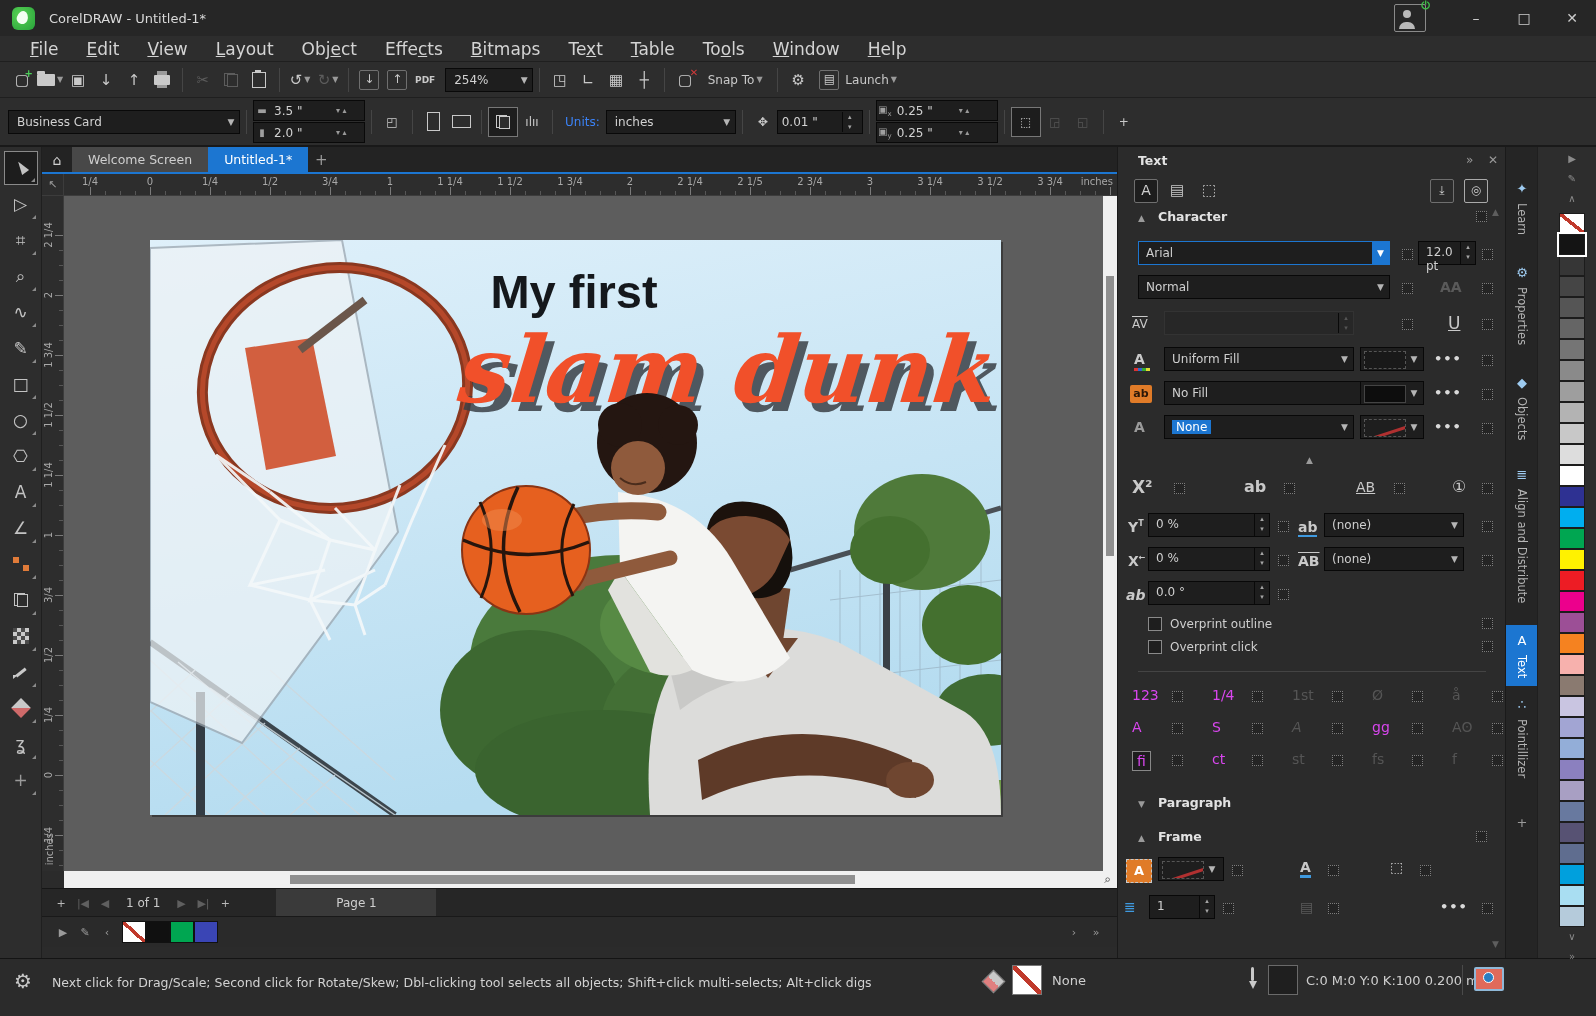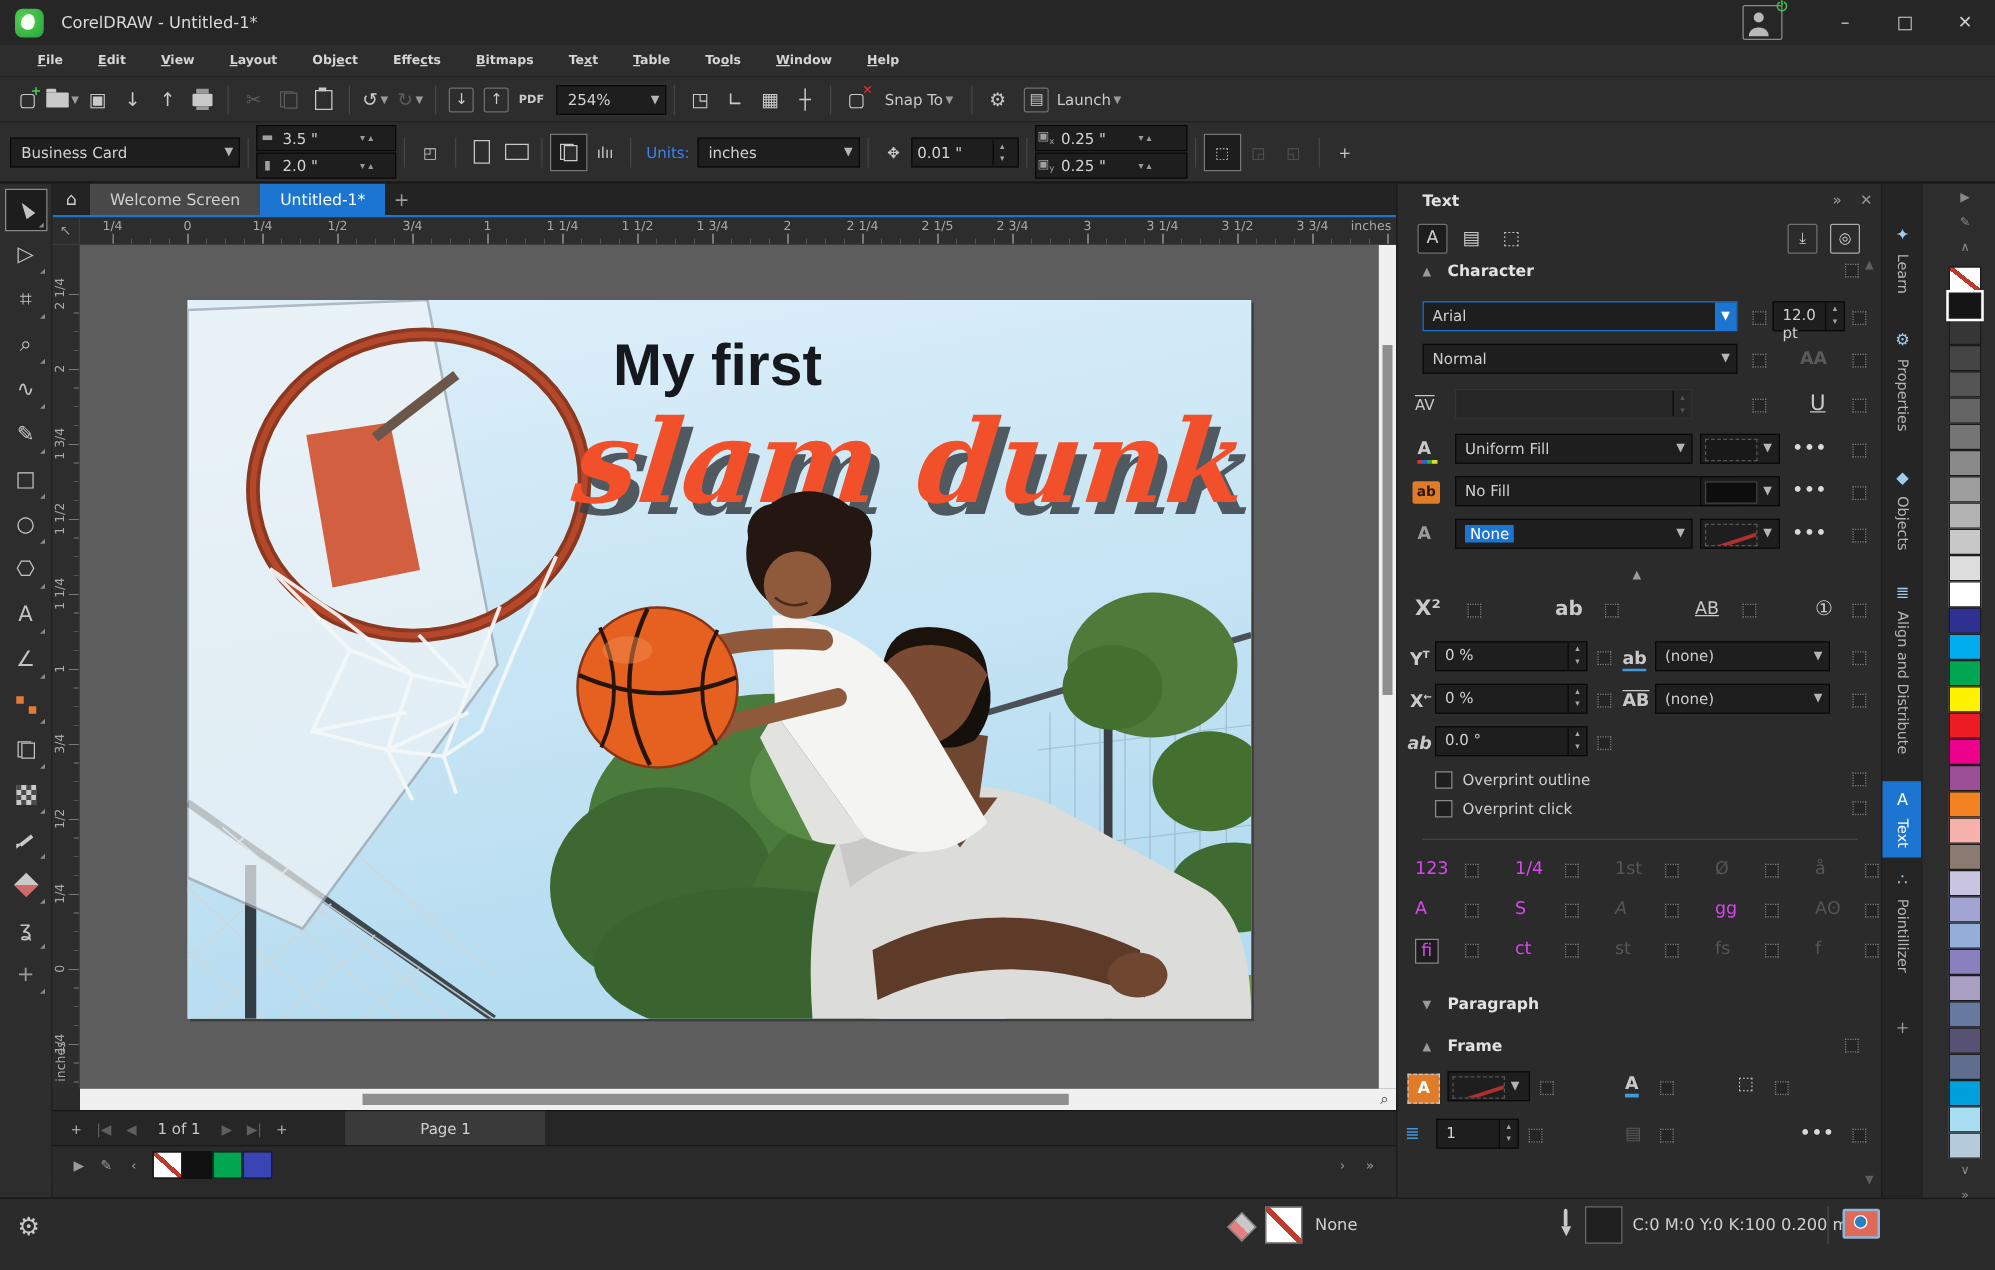--- a/index.html
+++ b/index.html
@@ -13,21 +13,21 @@
   #corel-logo{width:23px;height:23px;margin-left:12px;border-radius:6px;background:radial-gradient(circle at 35% 35%,#59d154,#27a33a);position:relative;}
   #corel-logo:after{content:"";position:absolute;left:5px;top:4px;width:11px;height:13px;border-radius:50% 50% 50% 50%/60% 60% 40% 40%;background:#f4fff2;transform:rotate(18deg);}
   #app-title{margin-left:14px;font-size:13px;color:#d9d9d9;}
   #winbtns{margin-left:auto;display:flex;align-items:center;height:36px;}
   .winbtn{width:48px;height:36px;display:flex;align-items:center;justify-content:center;color:#cccccc;font-size:14px;}
   #user-account{width:30px;height:26px;margin-right:26px;position:relative;border:1px solid #8a8a8a;border-radius:2px;}
   #user-account:before{content:"";position:absolute;left:8px;top:5px;width:8px;height:8px;border-radius:50%;background:#b9b9b9;}
   #user-account:after{content:"";position:absolute;left:4px;bottom:2px;width:16px;height:7px;border-radius:7px 7px 0 0;background:#b9b9b9;}
   #user-power{position:absolute;right:-5px;top:-6px;color:#3fbf49;font-size:11px;font-weight:bold;}
   #menubar{left:0;top:36px;width:1596px;height:26px;background:#2d2d2d;border-bottom:1px solid #1f1f1f;display:flex;align-items:center;padding-left:16px;box-sizing:border-box;gap:0;}
-  .menu-item{padding:0 14px;height:26px;line-height:26px;color:#d4d4d4;font-size:10px;font-weight:bold;}
+  .menu-item{padding:0 14px;height:26px;line-height:26px;color:#d4d4d4;font-size:17px;}
   #stdbar{left:0;top:62px;width:1596px;height:36px;background:#2d2d2d;border-bottom:1px solid #1f1f1f;display:flex;align-items:center;padding-left:8px;box-sizing:border-box;}
   .ti{min-width:26px;height:26px;display:flex;align-items:center;justify-content:center;color:#c9c9c9;font-size:15px;position:relative;margin:0 1px;}
   .ti.dis{color:#5c5c5c;}
   .ti .dd{font-size:8px;color:#9a9a9a;margin-left:2px;}
   .vsep{width:1px;height:24px;background:#454545;margin:0 6px;}
   .combo{display:flex;align-items:center;background:#1e1e1e;border:1px solid #090909;height:24px;box-sizing:border-box;}
   .combo .val{padding:0 8px;flex:1;white-space:nowrap;overflow:hidden;color:#d2d2d2;}
   .combo .dbtn{width:16px;text-align:center;color:#b5b5b5;font-size:9px;}
   .plusbadge:after{content:"+";position:absolute;right:2px;top:1px;color:#4ccf5a;font-size:10px;font-weight:bold;}
   .boxed{border:1px solid #6f6f6f;border-radius:2px;width:18px;height:18px;line-height:17px;text-align:center;font-size:12px;}
@@ -278,21 +278,21 @@
         <div>⚙</div>
       </div>
       <div class="ti" style="min-width: 90px;">
         <div class="boxed" style="margin-right: 6px;">▤</div>
         <div style="font-size: 12px;">Launch</div>
         <div class="dd">▼</div>
       </div>
     </div>
 
   <div id="propbar" class="abs">
-    <div class="combo" style="width:184px">
+    <div class="combo" style="width:232px">
       <span class="val">Business Card</span>
         <span class="dbtn">▼</span>
     </div>
     <div class="vsep"></div>
     <div style="display:flex;flex-direction:column;gap:1px">
       <div class="fieldrow" style="width:112px">
         <span class="fi">▬</span>
           <span class="fv">3.5 "</span>
           <span class="spinh">▾ ▴</span>
       </div>
@@ -598,20 +598,21 @@
         <div class="dswatch" style="background: rgb(16, 16, 16);"></div>
         <div class="dswatch" style="background: rgb(0, 166, 81);"></div>
         <div class="dswatch" style="background: rgb(58, 69, 181);"></div>
       </div>
     <div class="pgbtn" style="margin-left:auto">›</div>
     <div class="pgbtn" style="margin-right:10px">»</div>
   </div>
 
   <div id="statusbar" class="abs">
     <div id="status-gear">⚙</div>
+    <div id="status-hint">Next click for Drag/Scale; Second click for Rotate/Skew; Dbl-clicking tool selects all objects; Shift+click multi-selects; Alt+click digs</div>
     <div id="fill-diamond"></div>
     <div id="fill-swatch" class="none-sw" style="border:1px solid #777"></div>
     <div id="fill-label">None</div>
     <div id="pen-nib"></div>
     <div id="outline-swatch"></div>
     <div id="outline-label">C:0 M:0 Y:0 K:100  0.200 mm</div>
     <div id="status-sep"></div>
     <div id="monitor-icon"></div>
   </div>
 

